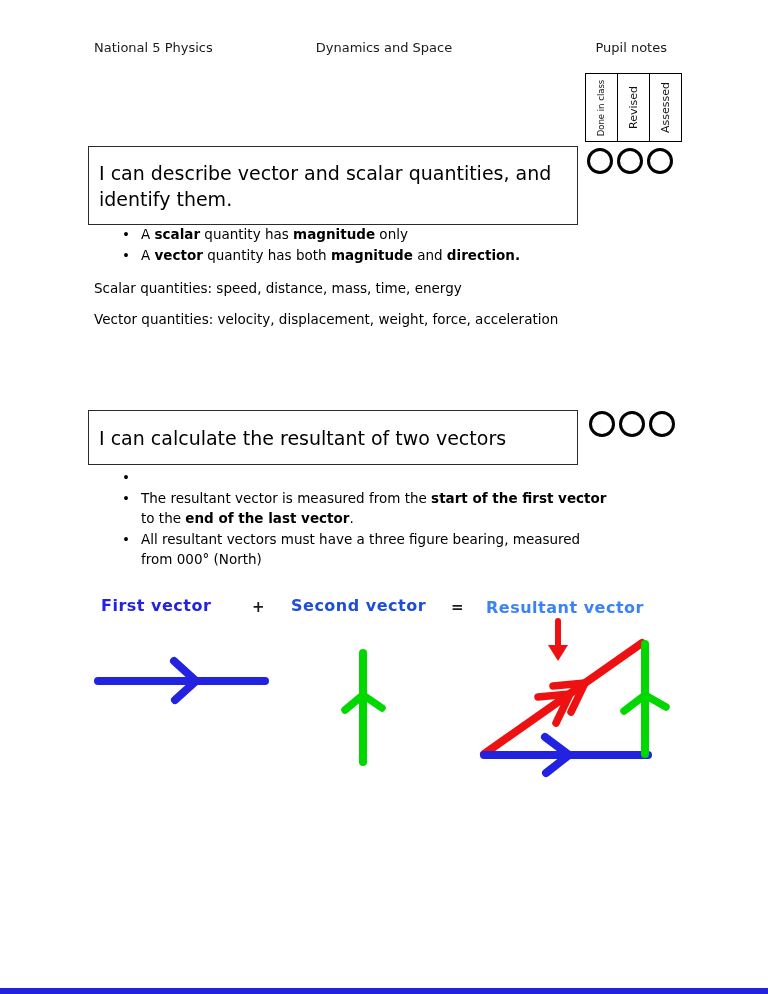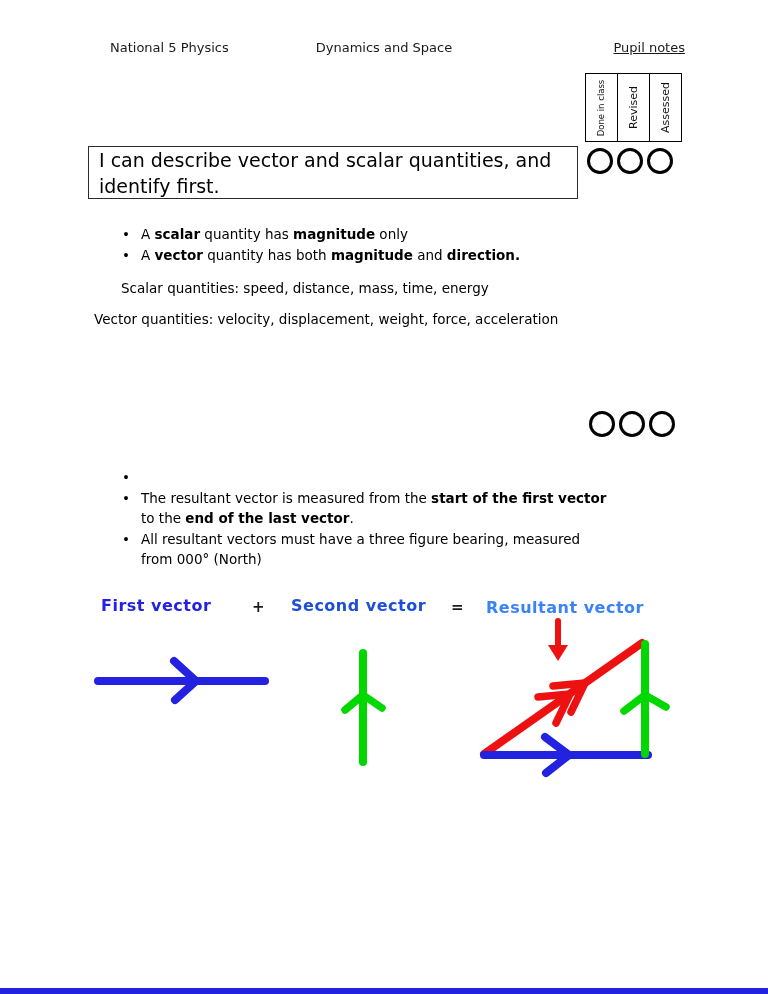--- a/index.html
+++ b/index.html
@@ -14,51 +14,51 @@
   
   .status-table{left:585px;top:73px;height:69px;display:flex;}
   .status-cell{width:31px;border:1.5px solid #000;display:flex;align-items:center;justify-content:center;}
   .status-cell + .status-cell{border-left:none;}
   .vtext{transform:rotate(-90deg);white-space:nowrap;font-size:11px;color:#111;}
   .vtext.small{font-size:8.5px;}
   
   .circles{display:flex;gap:4px;}
   .circle{width:20px;height:20px;border:3.5px solid #000;border-radius:50%;background:#fff;}
   
-  .outcome-box{border:1.6px solid #2b2b2b;background:#fff;padding:0 10px;
+  .outcome-box{border:1.6px solid #2b2b2b;background:#fff;padding:13px 10px;
     font-size:19px;line-height:26px;color:#000;width:468px;}
   .box1{left:88px;top:146px;height:51px;}
   .box2{left:88px;top:410px;height:27px;display:flex;align-items:center;}
   
   .body-text{font-size:13.5px;color:#000;}
   .bullets{display:flex;flex-direction:column;}
   .bullet-row{display:flex;}
   .bullet-marker{width:19px;flex:none;}
   .bullet-marker::before{content:"•";}
   .b{font-weight:bold;}
   .bullets1{left:122px;top:224px;line-height:21px;}
   .bullets2{left:122px;top:467px;line-height:20.5px;}
-  .para-scalar{left:94px;top:280px;margin-left:27px;}
+  .para-scalar{left:94px;top:280px;}
   .para-vector{left:94px;top:311px;}
   
   .dlabel{font-size:16px;font-weight:bold;letter-spacing:0.5px;}
   .dsign{font-size:15px;font-weight:bold;color:#1a1a1a;}
   
   .diagram-svg{left:0;top:585px;}
   
   .bottom-bar{left:0;top:988px;width:768px;height:6px;}
 </style>
 </head>
 <body>
 
 <div id="page">
 
-  <div class="abs hdr" style="left:110px;">National 5 Physics</div>
+  <div class="abs hdr" style="left:94px;">National 5 Physics</div>
   <div class="abs hdr hdr-center">Dynamics and Space</div>
-  <div class="abs hdr" style="right:83px;text-decoration:underline;">Pupil notes</div>
+  <div class="abs hdr" style="right:101px;">Pupil notes</div>
 
   <div class="abs status-table">
     <div class="status-cell">
       <span class="vtext small">Done in class</span>
     </div>
     <div class="status-cell">
       <span class="vtext">Revised</span>
     </div>
     <div class="status-cell">
       <span class="vtext">Assessed</span>
@@ -66,37 +66,40 @@
   </div>
 
   <div class="abs circles" style="left:587px;top:148px;">
     <div class="circle"></div>
     <div class="circle"></div>
     <div class="circle"></div>
   </div>
 
   <div class="abs outcome-box box1">
     <div>I can describe vector and scalar quantities, and</div>
-    <div>identify first.</div>
+    <div>identify them.</div>
   </div>
 
   <div class="abs bullets bullets1 body-text">
     <div class="bullet-row">
       <span class="bullet-marker"></span>
       <div><span>A </span><span class="b">scalar</span><span> quantity has </span><span class="b">magnitude</span><span> only</span></div>
     </div>
     <div class="bullet-row">
       <span class="bullet-marker"></span>
       <div><span>A </span><span class="b">vector</span><span> quantity has both </span><span class="b">magnitude</span><span> and </span><span class="b">direction.</span></div>
     </div>
   </div>
 
   <div class="abs body-text para-scalar">Scalar quantities: speed, distance, mass, time, energy</div>
   <div class="abs body-text para-vector">Vector quantities: velocity, displacement, weight, force, acceleration</div>
 
+  <div class="abs outcome-box box2">
+    <div>I can calculate the resultant of two vectors</div>
+  </div>
 
   <div class="abs circles" style="left:589px;top:411px;">
     <div class="circle"></div>
     <div class="circle"></div>
     <div class="circle"></div>
   </div>
 
   <div class="abs bullets bullets2 body-text">
     <div class="bullet-row">
       <span class="bullet-marker"></span>

